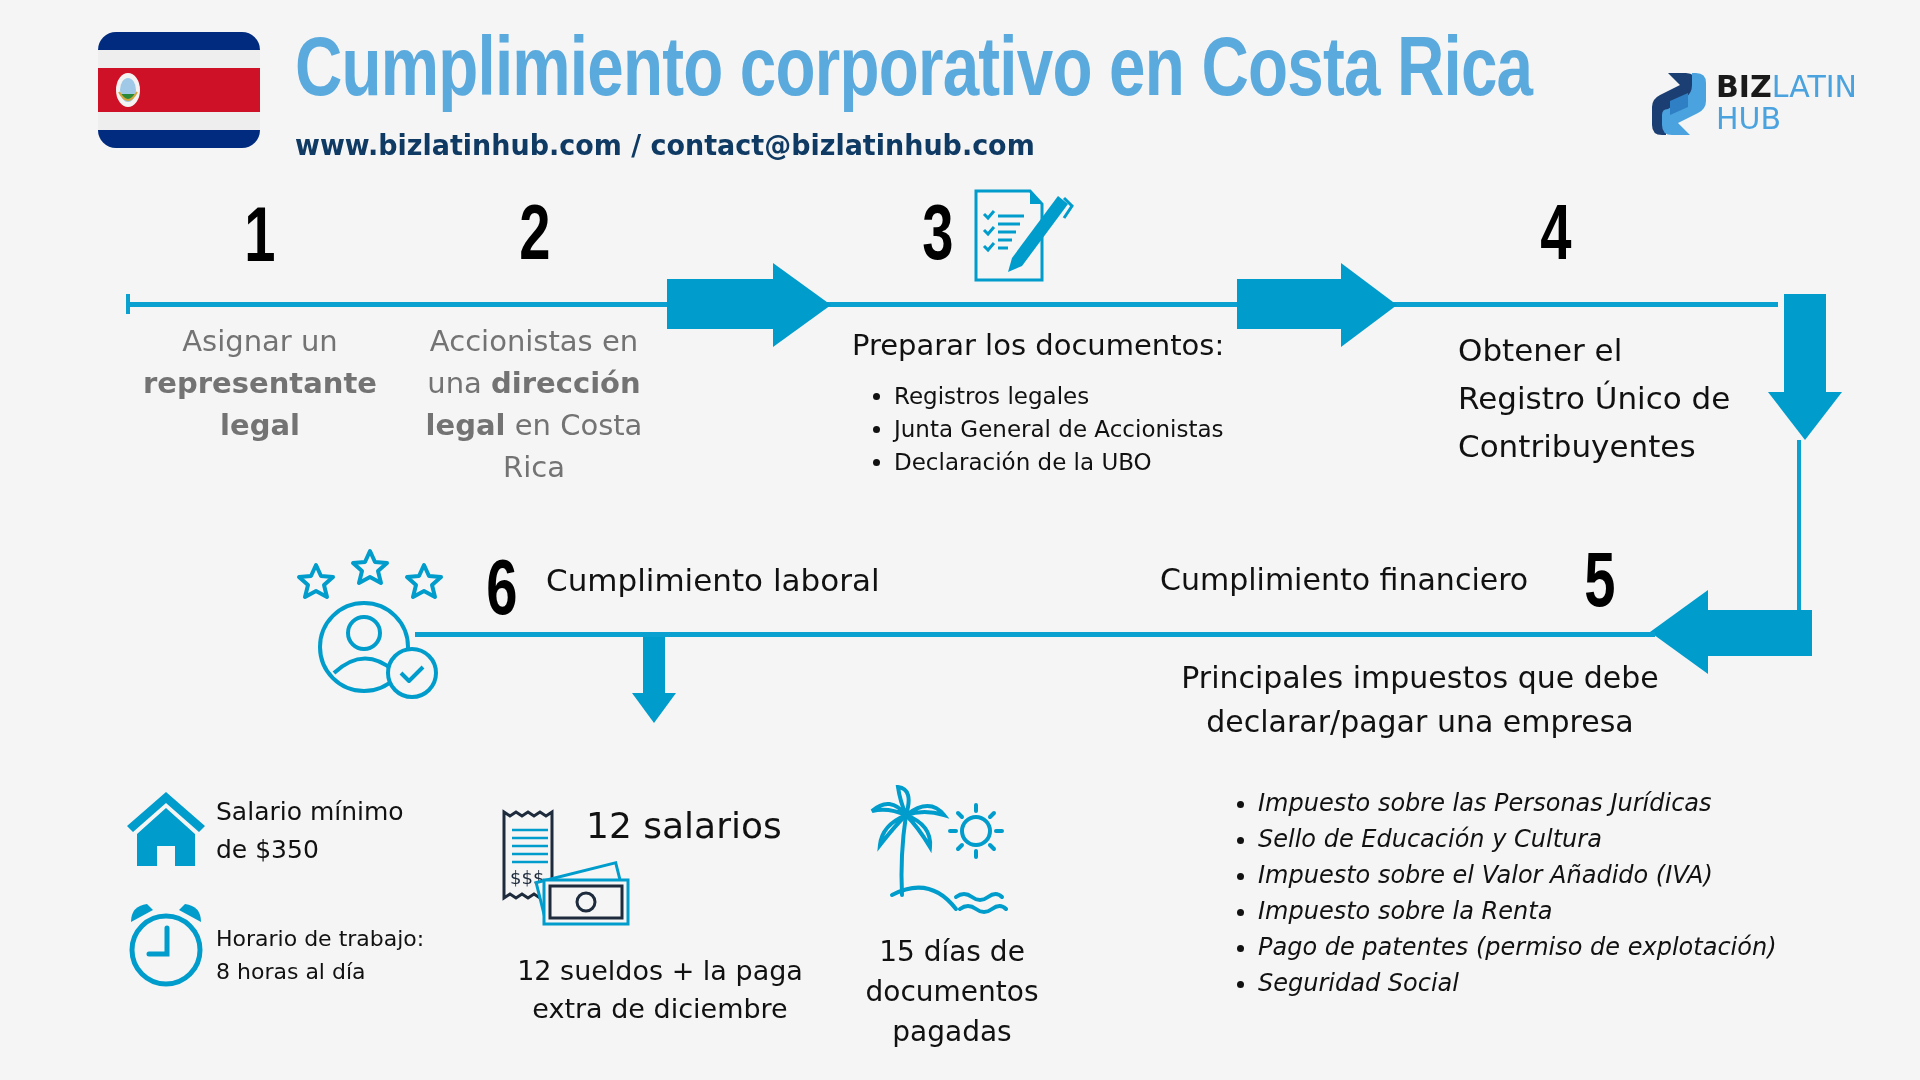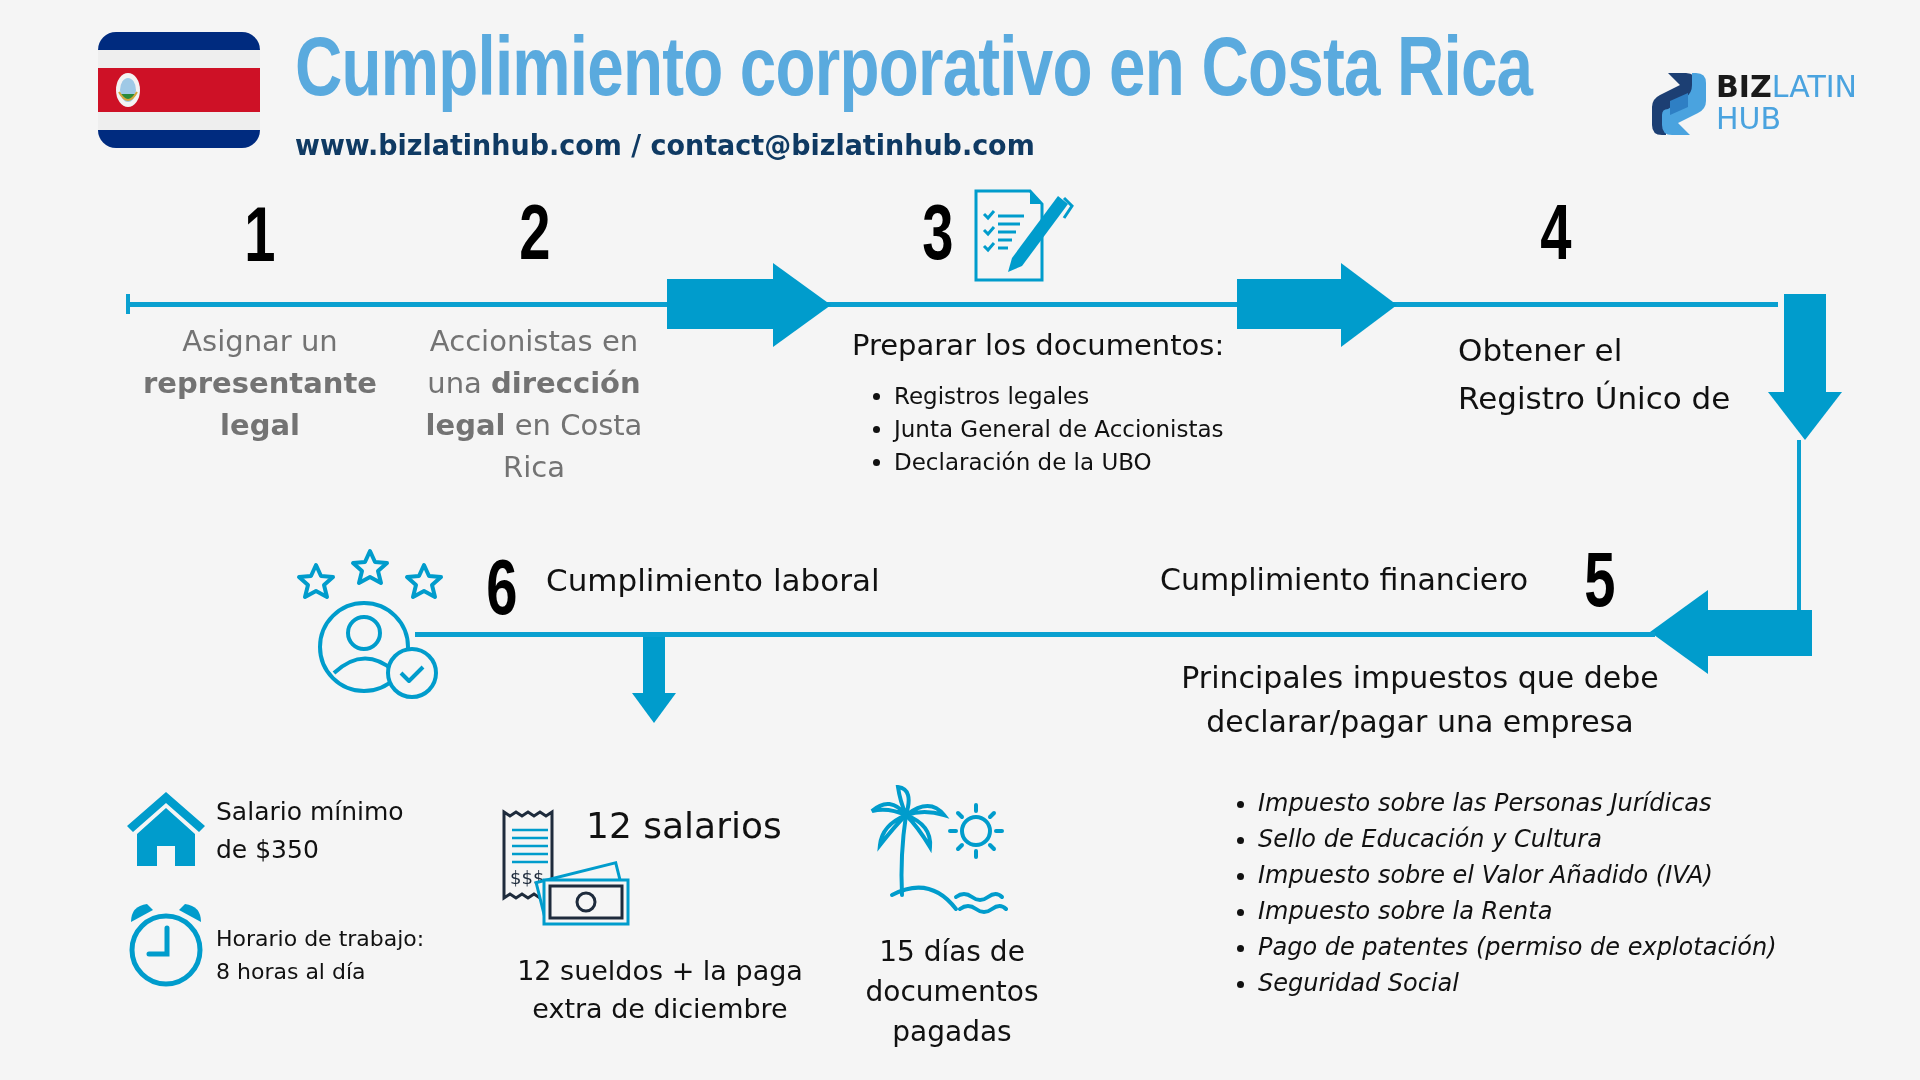--- a/index.html
+++ b/index.html
@@ -128,20 +128,21 @@
 <ul class="abs doc-list" style="left:860px;top:380px;">
   <li>Registros legales</li>
   <li>Junta General de Accionistas</li>
   <li>Declaración de la UBO</li>
 </ul>
 
 <div class="abs num" style="left:1516px;top:193px;width:80px;text-align:center;">4</div>
 <div class="abs" style="left:1450px;top:326px;font-size:31px;line-height:48px;margin-left:8px;">
   <div>Obtener el</div>
   <div>Registro Único de</div>
+  <div>Contribuyentes</div>
 </div>
 
 <div class="abs" style="left:1160px;top:562px;font-size:30px;">Cumplimiento financiero</div>
 <div class="abs num" style="left:1560px;top:540px;width:80px;text-align:center;">5</div>
 <div class="abs" style="left:1150px;top:656px;width:540px;text-align:center;font-size:30px;line-height:44px;">
   <div>Principales impuestos que debe</div>
   <div>declarar/pagar una empresa</div>
 </div>
 <ul class="abs tax-list" style="left:1224px;top:785px;">
   <li>Impuesto sobre las Personas Jurídicas</li>

